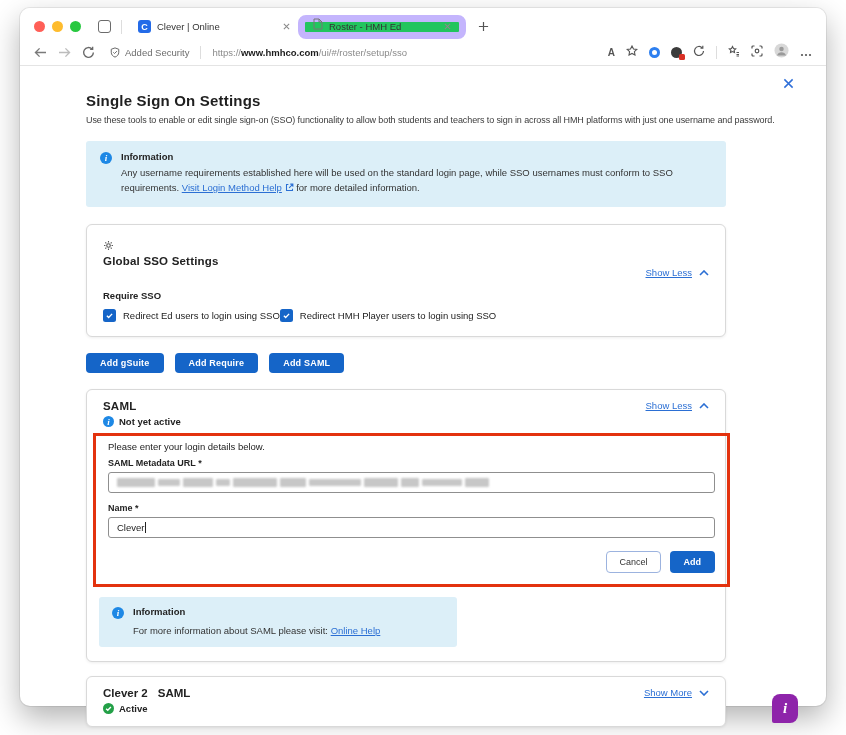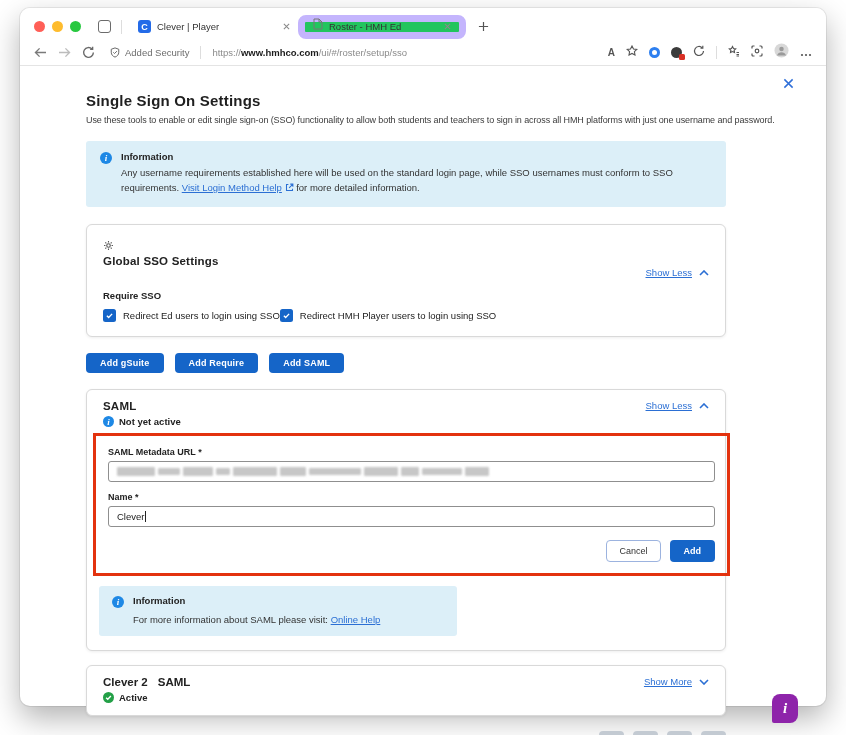--- a/index.html
+++ b/index.html
@@ -98,21 +98,21 @@
   <div class="chrome">
     <div class="tabs-row">
       <span class="traffic t-red"></span>
       <span class="traffic t-yellow"></span>
       <span class="traffic t-green"></span>
       <span class="tabgroup"></span>
       <span class="vsep"></span>
 
       <div class="tab">
         <span class="clever-fav">C</span>
-        <span class="lbl">Clever | Player</span>
+        <span class="lbl">Clever | Online</span>
         <span class="tab-x">
           <svg width="7" height="7" viewBox="0 0 8 8" stroke="#8a8a8a" stroke-width="1.2">
               <path d="M1 1l6 6M7 1L1 7"></path>
             </svg>
         </span>
       </div>
 
       <div class="tab active">
         <span>
           <svg width="10" height="12" viewBox="0 0 10 12" fill="none" stroke="#777" stroke-width="1">
@@ -294,20 +294,21 @@
           </div>
           <span class="toggle">
             <a class="lnk">Show Less</a>
             <svg width="10" height="6" viewBox="0 0 10 6" fill="none" stroke="#2B6FD4" stroke-width="1.6">
                 <path d="M1 5l4-4 4 4"></path>
               </svg>
           </span>
         </div>
 
         <div class="red-frame">
+          <div class="form-intro">Please enter your login details below.</div>
           <div class="fld-label">SAML Metadata URL *</div>
           <div class="inp">
             <span class="redacted">
               <i style="width:38px"></i>
                 <i style="width:22px;height:7px"></i>
                 <i style="width:30px"></i>
                 <i style="width:14px;height:7px"></i>
                 <i style="width:44px"></i>
                 <i style="width:26px"></i>
                 <i style="width:52px;height:7px"></i>

